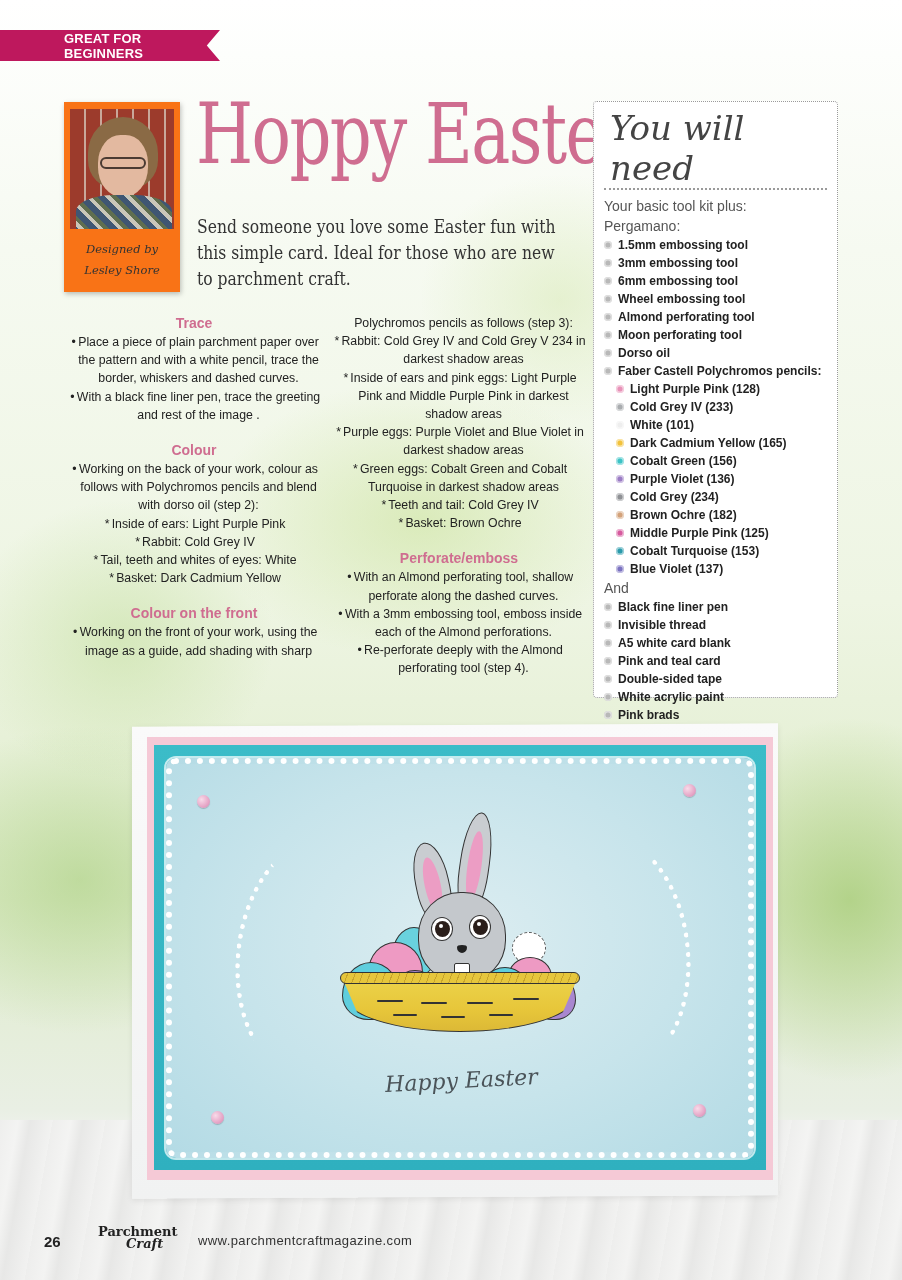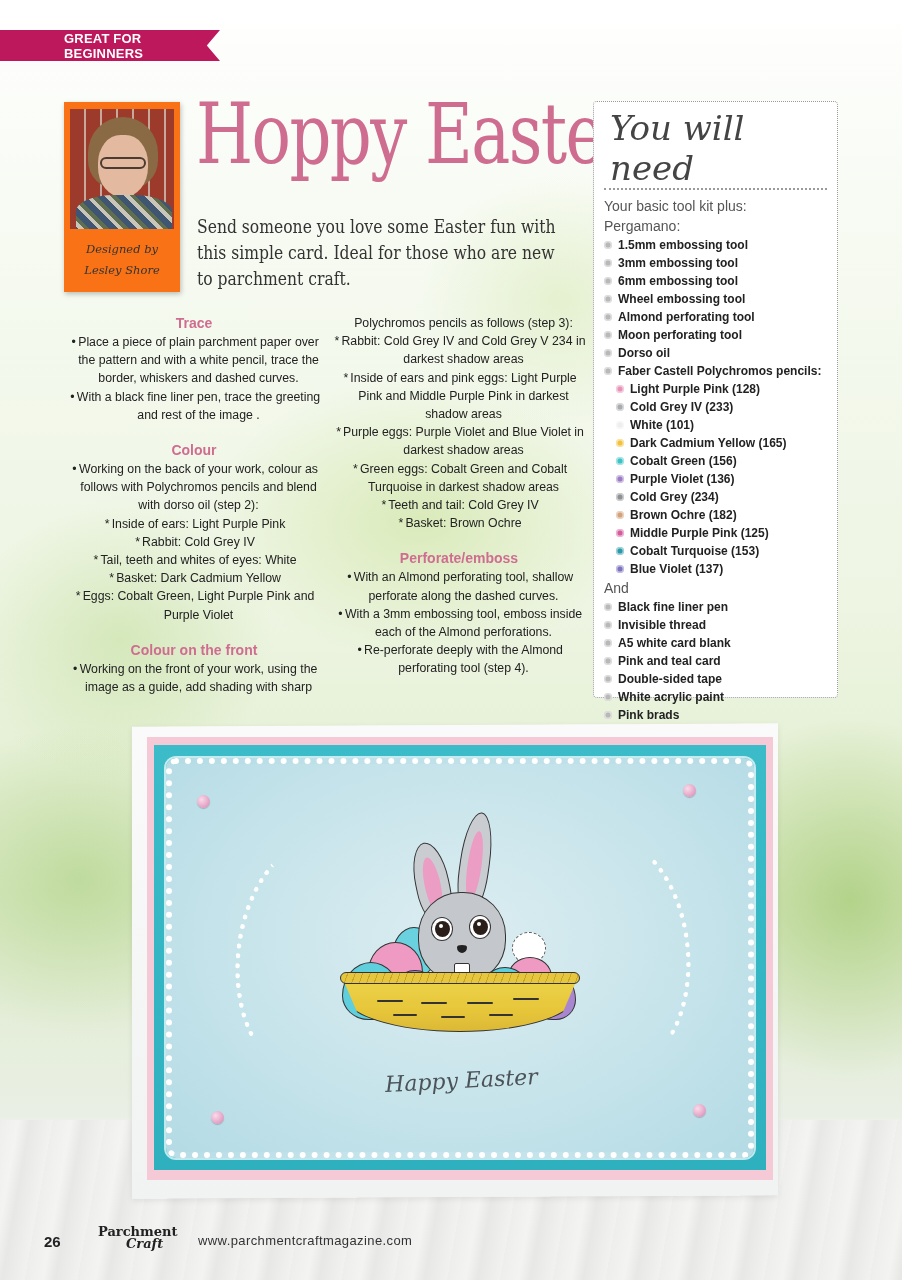--- a/index.html
+++ b/index.html
@@ -202,21 +202,20 @@
     <div class="item"><span class="mark">•</span><span>Place a piece of plain parchment paper over the pattern and with a white pencil, trace the border, whiskers and dashed curves.</span></div>
     <div class="item"><span class="mark">•</span><span>With a black fine liner pen, trace the greeting and rest of the image .</span></div>
   </div>
   <div class="section">
     <div class="section-heading">Colour</div>
     <div class="item"><span class="mark">•</span><span>Working on the back of your work, colour as follows with Polychromos pencils and blend with dorso oil (step 2):</span></div>
     <div class="item"><span class="mark">*</span><span>Inside of ears: Light Purple Pink</span></div>
     <div class="item"><span class="mark">*</span><span>Rabbit: Cold Grey IV</span></div>
     <div class="item"><span class="mark">*</span><span>Tail, teeth and whites of eyes: White</span></div>
     <div class="item"><span class="mark">*</span><span>Basket: Dark Cadmium Yellow</span></div>
-    <div class="item"><span class="mark">*</span><span>Eggs: Cobalt Green, Light Purple Pink and Purple Violet</span></div>
   </div>
   <div class="section">
     <div class="section-heading">Colour on the front</div>
     <div class="item"><span class="mark">•</span><span>Working on the front of your work, using the image as a guide, add shading with sharp</span></div>
   </div>
 </div>
 
 <div class="col col-mid">
   <div class="section">
     <div class="cont">Polychromos pencils as follows (step 3):</div>

